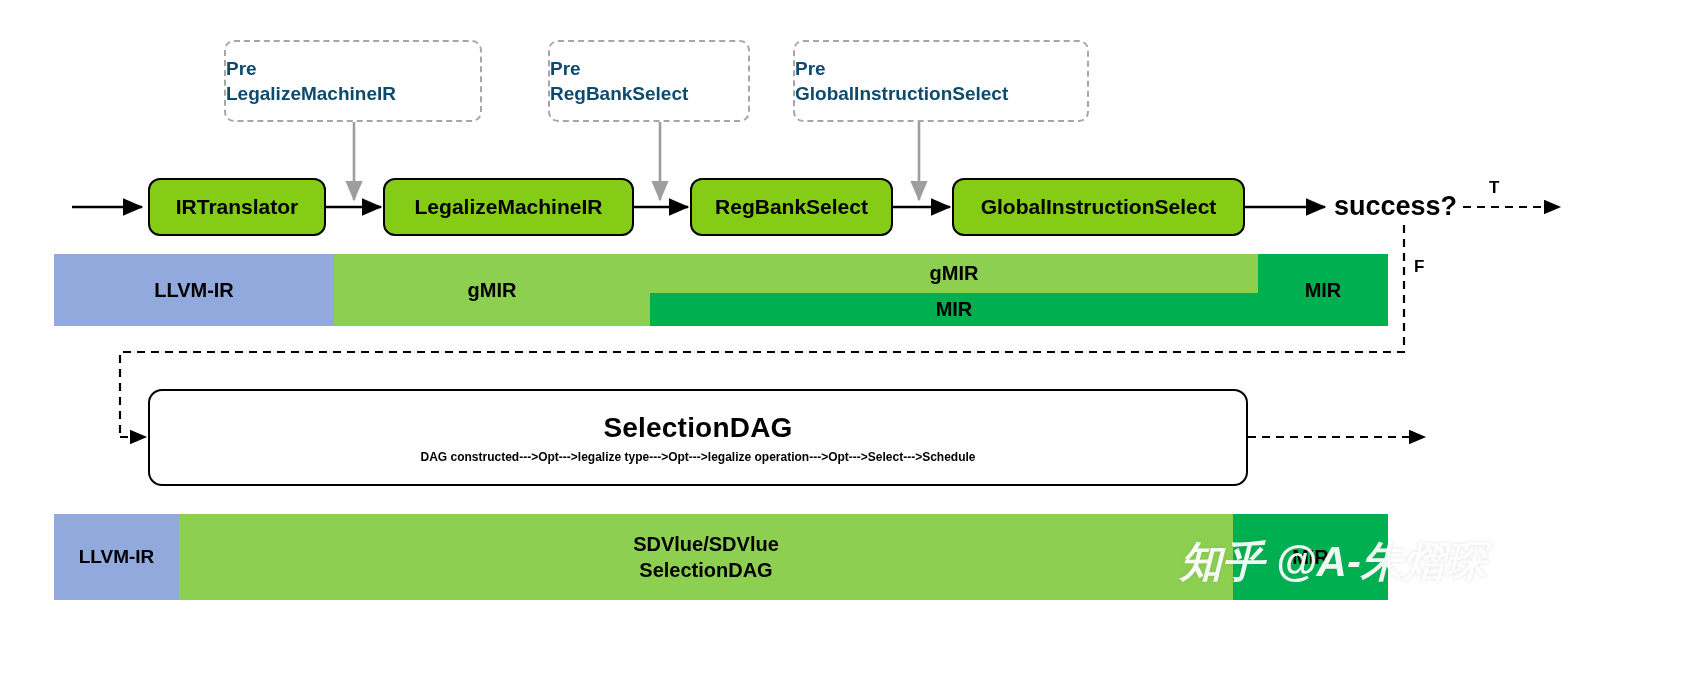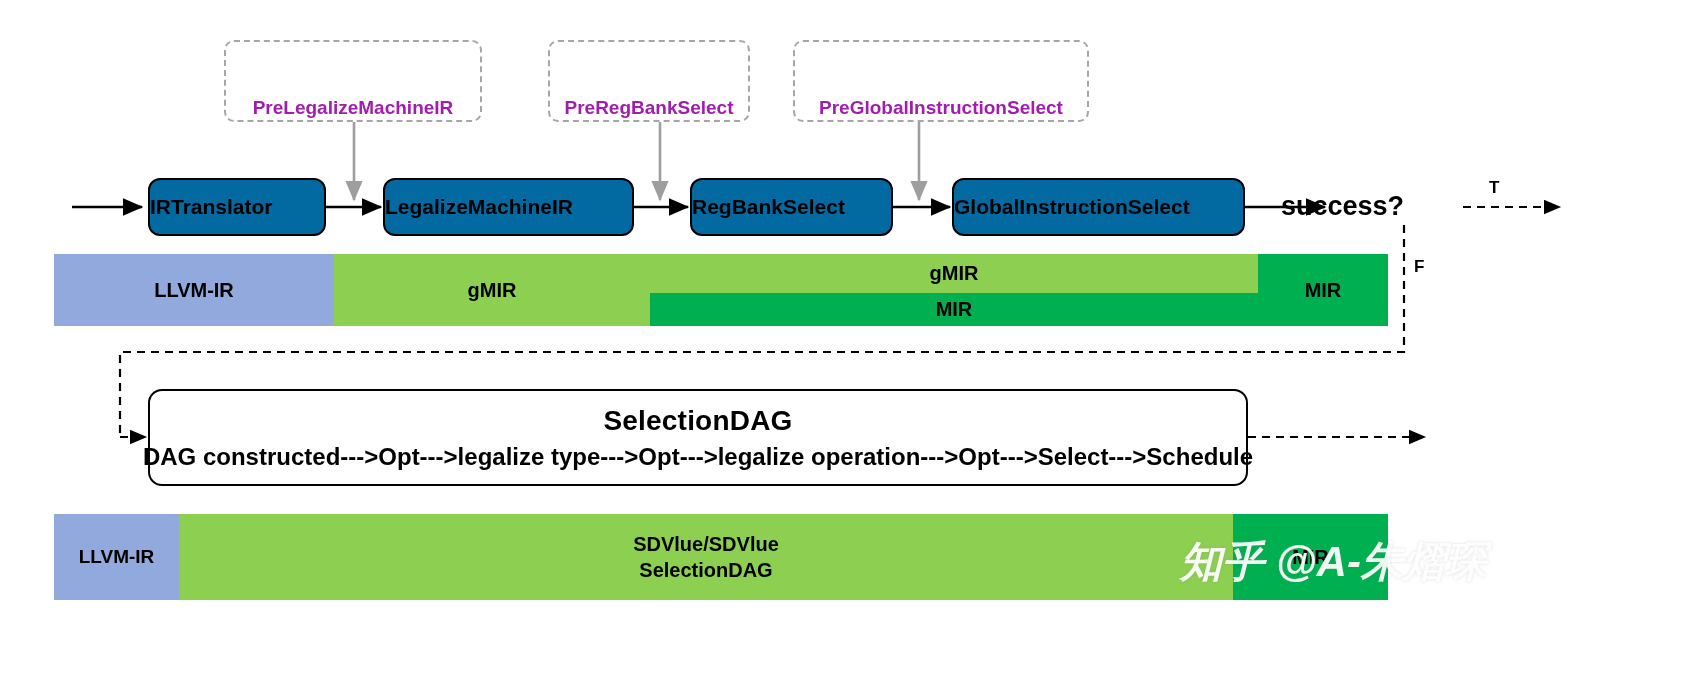--- a/index.html
+++ b/index.html
@@ -14,44 +14,44 @@
     background:#ffffff;
     overflow:hidden;
   }
 
   
   .pre-box{
     position:absolute;
     border:2px dashed #a6a6a6;
     border-radius:10px;
     background:#ffffff;
-    color:#a21caf;
+    color:#0c4a6e;
     font-weight:bold;
     font-size:19px;
     line-height:25px;
     text-align:center;
     display:flex;
-    flex-direction:row;
-    align-items:flex-end;
+    flex-direction:column;
+    align-items:flex-start;
     justify-content:center;
     box-sizing:border-box;
   }
 
   
   .pass-box{
     position:absolute;
     border:2.5px solid #000000;
     border-radius:12px;
-    background:#0369a1;
+    background:#84cc16;
     color:#000000;
     font-weight:bold;
     font-size:21px;
     display:flex;
     align-items:center;
-    justify-content:flex-start;
+    justify-content:center;
     box-sizing:border-box;
     white-space:nowrap;
   }
 
   
   .dag-box{
     position:absolute;
     border:2.5px solid #000000;
     border-radius:14px;
     background:#ffffff;
@@ -63,21 +63,21 @@
   }
   .dag-title{
     font-weight:bold;
     font-size:28px;
     color:#000;
     letter-spacing:.2px;
     margin-bottom:6px;
   }
   .dag-flow{
     font-weight:bold;
-    font-size:24px;
+    font-size:12px;
     color:#000;
     white-space:nowrap;
   }
 
   
   .decision{
     position:absolute;
     font-weight:bold;
     font-size:27px;
     color:#000;
@@ -181,21 +181,21 @@
   </div>
 
   <div class="pass-box" style="left:690px;top:178px;width:203px;height:58px;">
     <span>RegBankSelect</span>
   </div>
 
   <div class="pass-box" style="left:952px;top:178px;width:293px;height:58px;">
     <span>GlobalInstructionSelect</span>
   </div>
 
-  <div class="decision" style="left:1281px;top:191px;">success?</div>
+  <div class="decision" style="left:1334px;top:191px;">success?</div>
 
   <div class="edge-label" style="left:1489px;top:178px;">T</div>
 
   <div class="edge-label" style="left:1414px;top:257px;">F</div>
 
   <div class="bar" style="left:54px;top:254px;width:280px;height:72px;background:#92a9dd;">
     <span>LLVM-IR</span>
   </div>
 
   <div class="bar" style="left:334px;top:254px;width:316px;height:72px;background:#8dcf51;">

